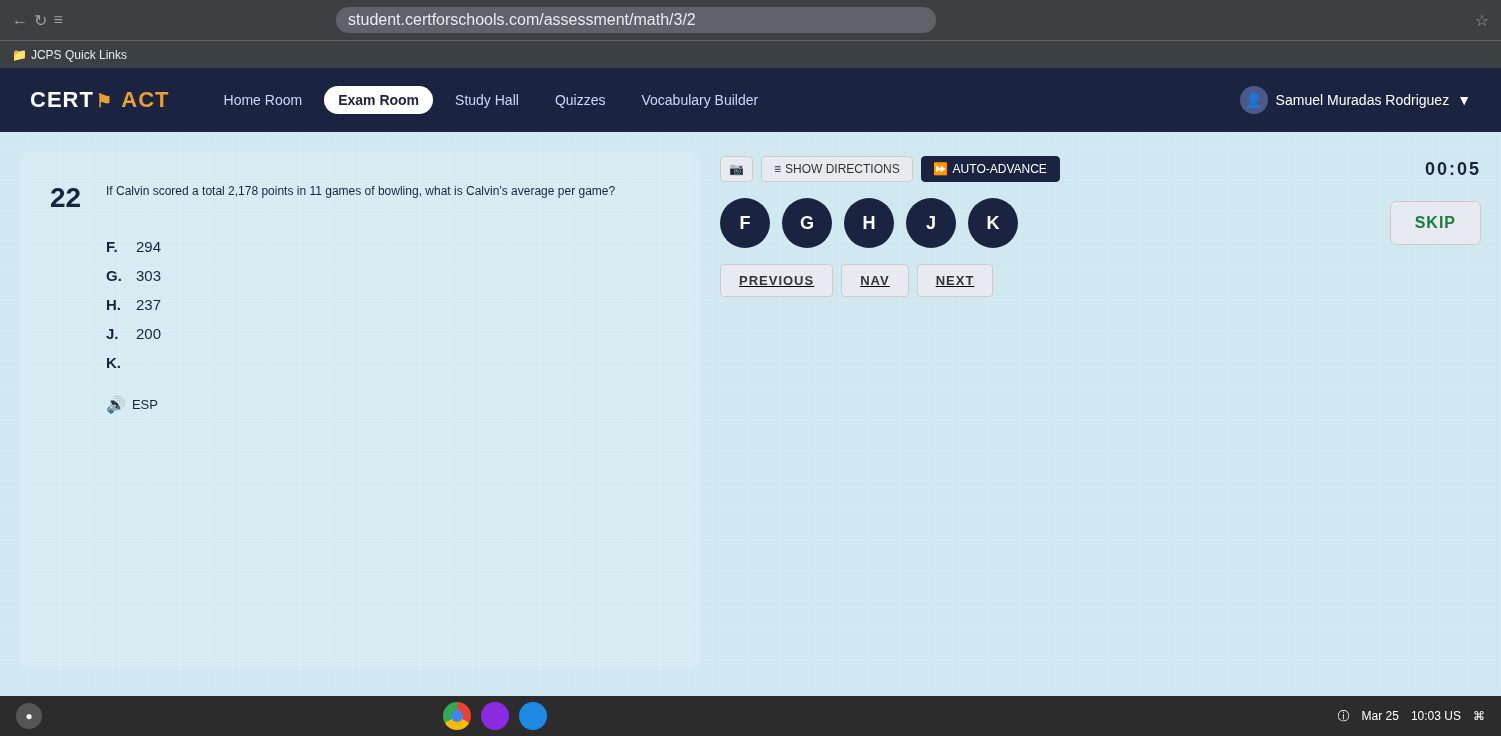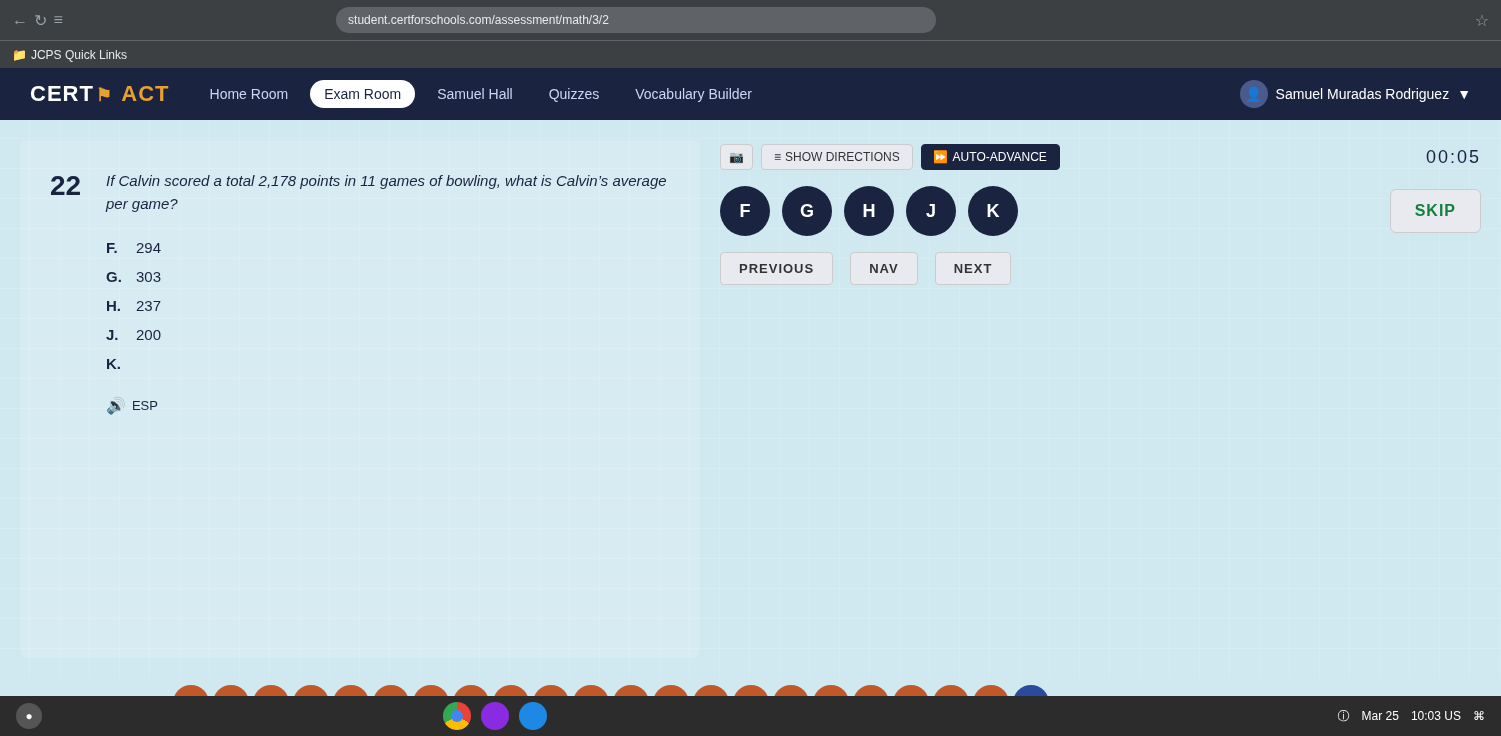--- a/index.html
+++ b/index.html
@@ -22,21 +22,21 @@
     }
     .browser-bar .url-bar {
       flex: 1;
       background: #5f6368;
       border-radius: 20px;
       height: 26px;
       display: flex;
       align-items: center;
       padding: 0 12px;
       color: #e8eaed;
-      font-size: 12px;
+      font-size: 16px;
       max-width: 600px;
       margin: 0 auto;
     }
     .browser-bar .nav-btns {
       display: flex;
       gap: 6px;
       color: #9aa0a6;
       font-size: 16px;
     }
     .browser-bar .star-btn {
@@ -58,25 +58,25 @@
       color: #e8eaed;
       font-size: 12px;
       display: flex;
       align-items: center;
       gap: 4px;
     }
 
     
     .app-header {
       background: #1a2340;
-      height: 52px;
+      height: 64px;
       display: flex;
       align-items: center;
       padding: 0 30px;
-      gap: 16px;
+      gap: 30px;
     }
     .logo {
       color: white;
       font-size: 22px;
       font-weight: bold;
       letter-spacing: 1px;
     }
     .logo span.cert {
       color: white;
     }
@@ -99,21 +99,21 @@
       color: #ccd6f6;
       font-size: 14px;
       padding: 6px 14px;
       border-radius: 4px;
       cursor: pointer;
       text-decoration: none;
     }
     .nav-item.active {
       background: white;
       color: #1a2340;
-      font-weight: 400;
+      font-weight: 700;
       border-radius: 20px;
     }
     .header-right {
       margin-left: auto;
       display: flex;
       align-items: center;
       gap: 8px;
       color: white;
       font-size: 14px;
     }
@@ -155,24 +155,23 @@
       align-items: flex-start;
       margin-bottom: 24px;
     }
     .question-number {
       font-size: 28px;
       font-weight: bold;
       color: #1a2340;
       min-width: 40px;
     }
     .question-text {
-      font-size: 15px;
+      font-size: 12px;
       color: #1a2340;
       line-height: 1.5;
-      font-style: italic;
     }
     .answers {
       margin-left: 56px;
       display: flex;
       flex-direction: column;
       gap: 12px;
     }
     .answer-item {
       display: flex;
       align-items: flex-start;
@@ -234,21 +233,21 @@
       border: 1px solid #ccc;
       border-radius: 4px;
       padding: 5px 8px;
       font-size: 12px;
       cursor: pointer;
       color: #333;
     }
     .timer {
       margin-left: auto;
       font-size: 18px;
-      font-weight: normal;
+      font-weight: bold;
       color: #1a2340;
       letter-spacing: 2px;
     }
     .answer-bubbles {
       display: flex;
       align-items: center;
       gap: 12px;
     }
     .bubble {
       width: 50px;
@@ -270,21 +269,22 @@
       border-radius: 6px;
       padding: 12px 24px;
       font-size: 16px;
       font-weight: bold;
       color: #15803d;
       cursor: pointer;
       letter-spacing: 1px;
     }
     .nav-buttons {
       display: flex;
-      gap: 17px;
+      gap: 8px;
+      text-decoration: underline;
     }
     .nav-btn {
       background: #e8eaf0;
       border: 1px solid #ccc;
       border-radius: 4px;
       padding: 8px 18px;
       font-size: 13px;
       font-weight: bold;
       color: #333;
       cursor: pointer;
@@ -417,21 +417,21 @@
   </span>
 </div>
 
 <div class="app-header">
   <div class="logo">
     <span class="cert">CERT</span><span class="runner">⚑</span> <span class="act">ACT</span>
   </div>
   <nav class="nav-menu">
     <a class="nav-item">Home Room</a>
     <a class="nav-item active">Exam Room</a>
-    <a class="nav-item">Samuel Hall</a>
+    <a class="nav-item">Study Hall</a>
     <a class="nav-item">Quizzes</a>
     <a class="nav-item">Vocabulary Builder</a>
   </nav>
   <div class="header-right">
     <div class="user-icon">👤</div>
     <span>Samuel Muradas Rodriguez</span>
     <span>▼</span>
   </div>
 </div>
 

